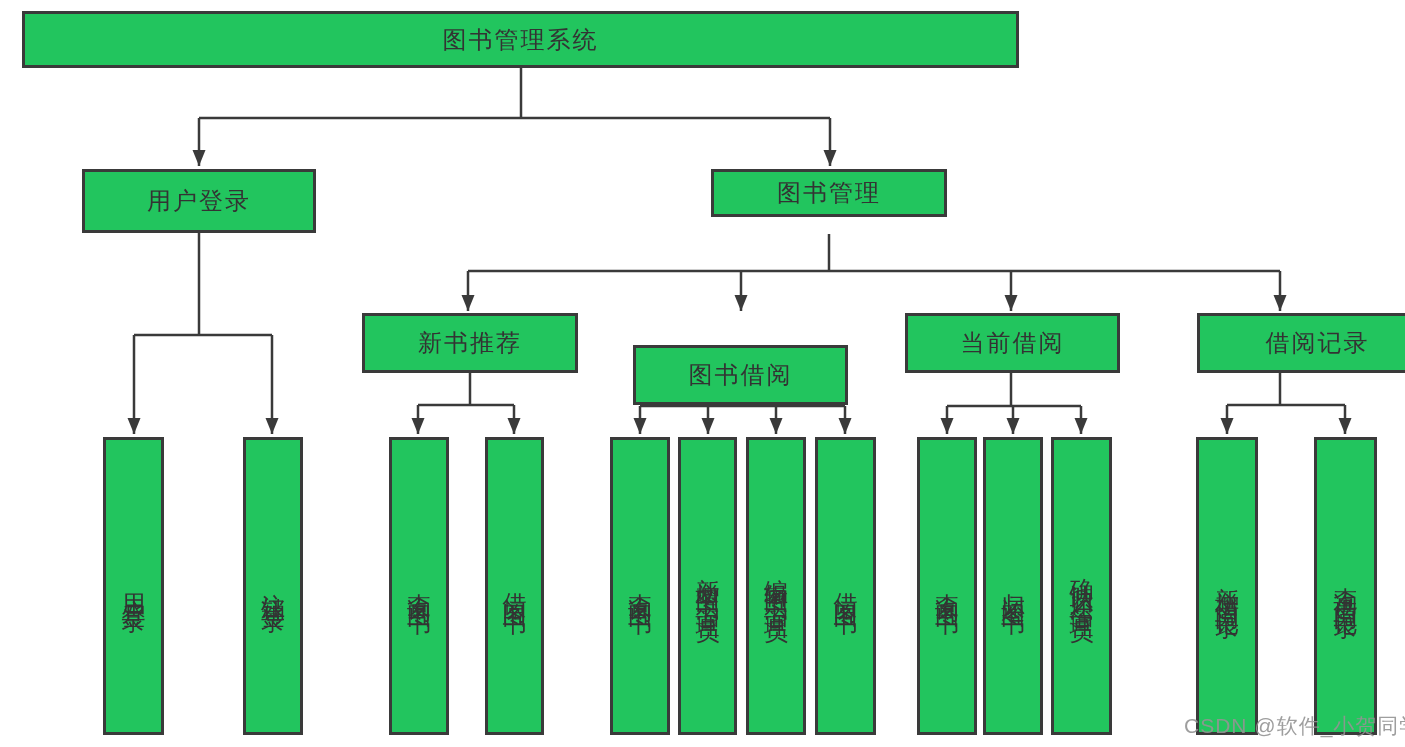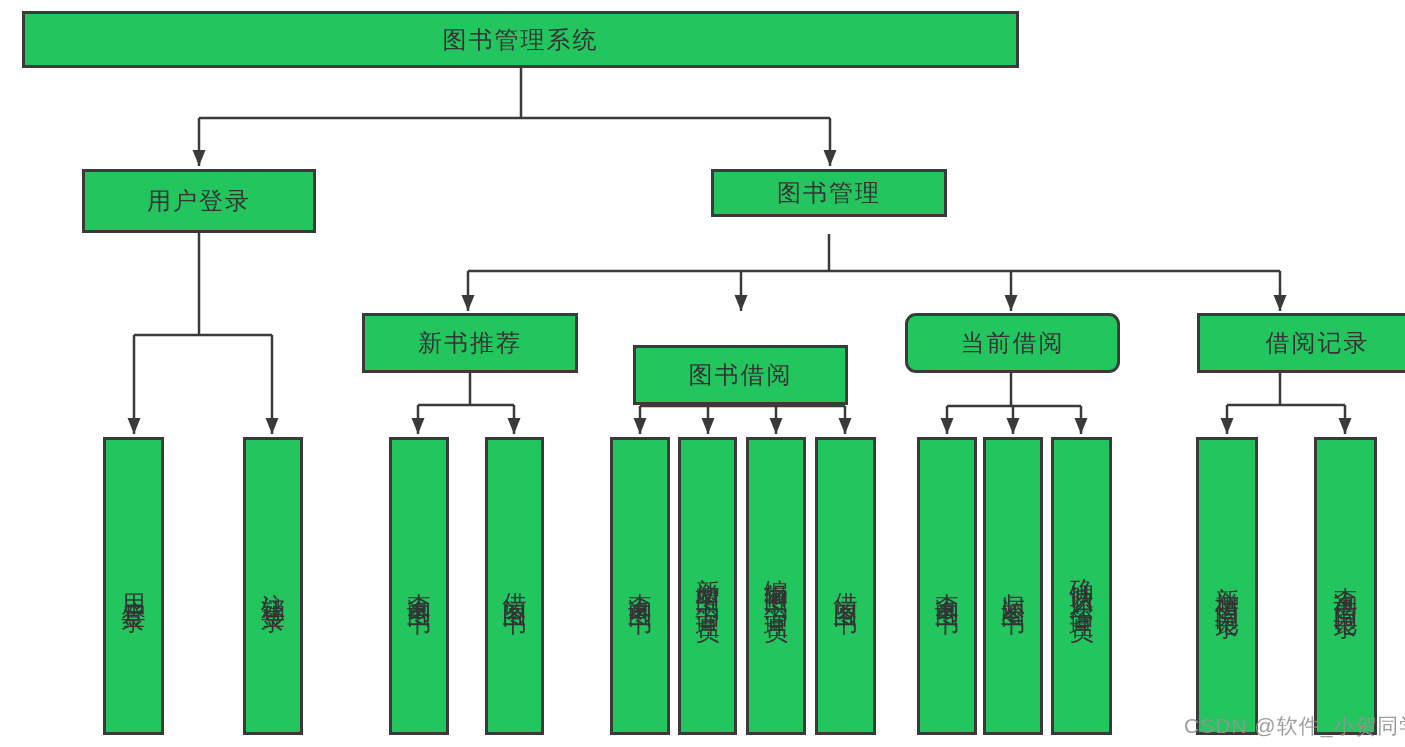--- a/index.html
+++ b/index.html
@@ -51,21 +51,21 @@
     color: rgba(148,148,148,0.9);
     white-space: nowrap;
   }
   
   .n-root   { left: 22px;  top: 11px;  width: 997px; height: 57px; }
   .n-ulogin { left: 82px;  top: 169px; width: 234px; height: 64px; }
   .n-bmgmt  { left: 711px; top: 169px; width: 236px; height: 48px; }
   .n-l3     { top: 313px; height: 60px; }
   .n-nbrec  { left: 362px;  width: 216px; }
   .n-bborr  { left: 633px;  width: 215px; margin-top: 32px; }
-  .n-cborr  { left: 905px;  width: 215px; border-radius: 11px; }
+  .n-cborr  { left: 905px;  width: 215px; }
   .n-brec   { left: 1197px; width: 241px; }
   .leaf     { top: 437px; height: 298px; }
   .lf-ul1   { left: 103px;  width: 61px; }
   .lf-ul2   { left: 243px;  width: 60px; }
   .lf-nb1   { left: 389px;  width: 60px; }
   .lf-nb2   { left: 485px;  width: 59px; }
   .lf-bb1   { left: 610px;  width: 60px; }
   .lf-bb2   { left: 678px;  width: 59px; }
   .lf-bb3   { left: 746px;  width: 60px; }
   .lf-bb4   { left: 815px;  width: 61px; }

